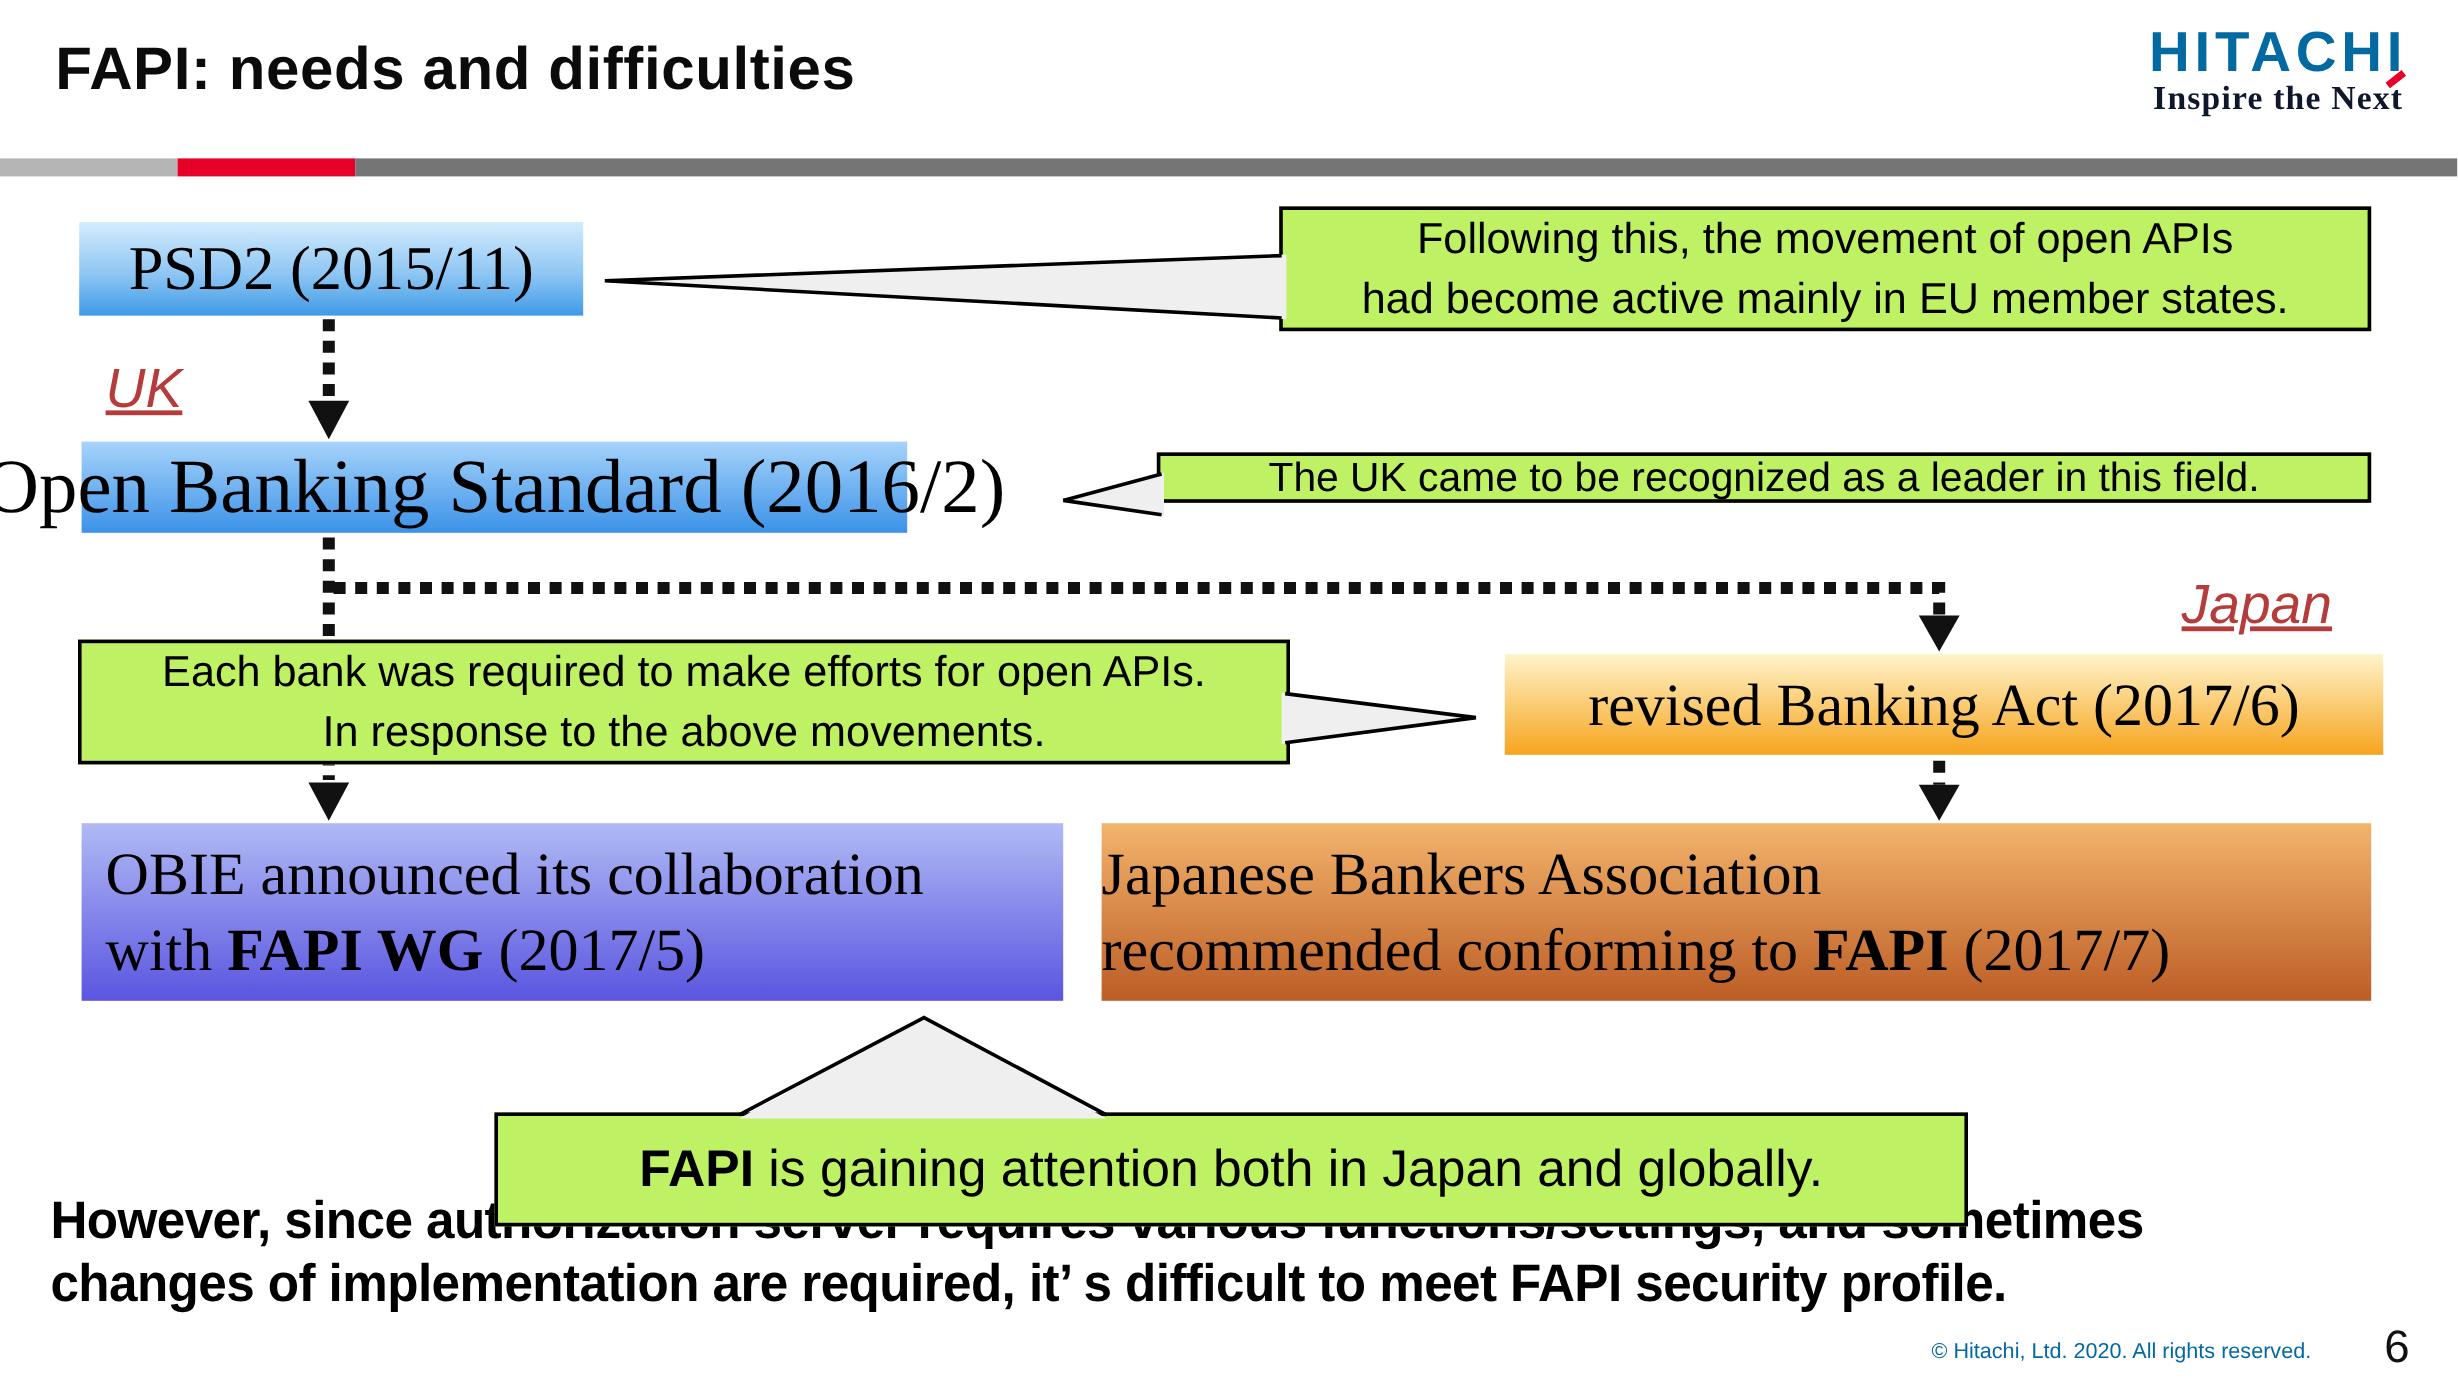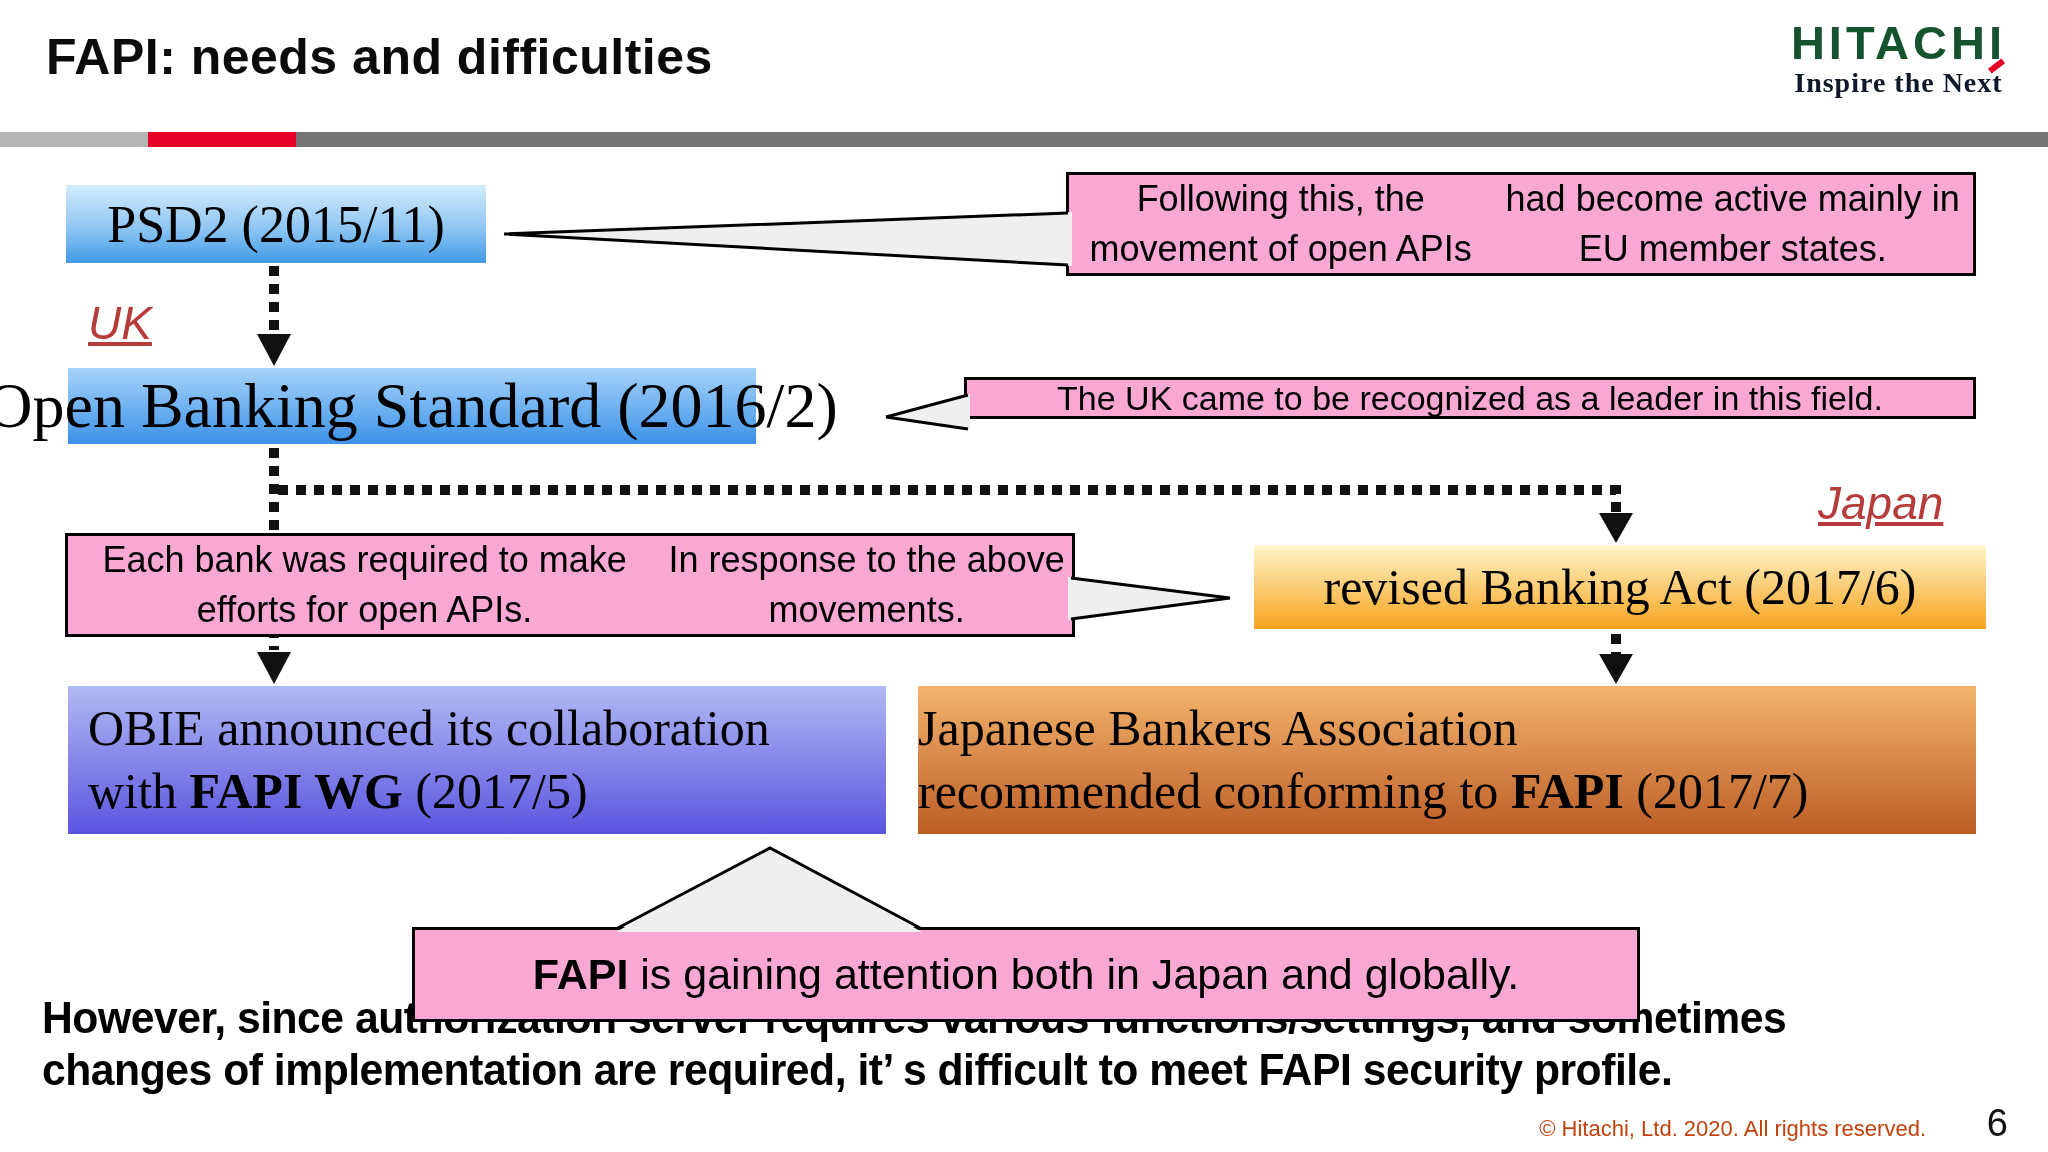--- a/index.html
+++ b/index.html
@@ -7,21 +7,21 @@
     position:relative; width:2048px; height:1152px; background:#ffffff;
     font-family:"Liberation Sans", sans-serif; overflow:hidden; color:#000;
   }
   
   .title {
     position:absolute; left:46px; top:28px; font-size:50px; font-weight:bold;
     color:#0b0b0b; letter-spacing:0.5px; white-space:nowrap;
   }
   .logo { position:absolute; right:42px; top:18px; text-align:center; }
   .logo-brand {
-    font-size:47px; font-weight:bold; color:#14532d; letter-spacing:4px; line-height:1.05;
+    font-size:47px; font-weight:bold; color:#0369a1; letter-spacing:4px; line-height:1.05;
   }
   .logo-slogan {
     position:relative; display:inline-block; font-family:"Liberation Serif", serif;
     font-weight:bold; font-size:28px; color:#0f172a; letter-spacing:1px;
   }
   .logo-accent {
     position:absolute; right:-2px; top:-4px; width:17px; height:6px;
     background:#e60027; transform:rotate(-38deg);
   }
   .rule { position:absolute; left:0; top:132px; width:2048px; height:15px; font-size:0; }
@@ -49,43 +49,43 @@
   .box-obie   { left:68px;  top:686px; width:818px;  height:148px; font-size:50px;
                 background:linear-gradient(#b0baf4,#5a55e0);
                 flex-direction:column; align-items:flex-start; justify-content:center;
                 padding-left:20px; box-sizing:border-box; line-height:1.26; }
   .box-jba    { left:918px; top:686px; width:1058px; height:148px; font-size:50px;
                 background:linear-gradient(#f3b46c,#bc5d26);
                 flex-direction:column; align-items:flex-start; justify-content:center;
                 box-sizing:border-box; line-height:1.26; }
 
   .callout {
-    position:absolute; background:#f9a8d4; border:3px solid #000; box-sizing:border-box;
-    display:flex; flex-direction:row; justify-content:center; align-items:center;
+    position:absolute; background:#bef264; border:3px solid #000; box-sizing:border-box;
+    display:flex; flex-direction:column; justify-content:center; align-items:center;
     text-align:center; line-height:1.38; color:#000;
   }
   .c-eu    { left:1066px; top:172px; width:910px;  height:104px; font-size:36px; }
   .c-uk    { left:964px;  top:377px; width:1012px; height:42px;  font-size:34px; }
   .c-banks { left:65px;   top:533px; width:1010px; height:104px; font-size:36px; }
   .c-fapi  { left:412px;  top:927px; width:1228px; height:95px;  font-size:43px; }
 
   .region-label {
     position:absolute; font-style:italic; font-size:46px; color:#b63b3b;
     text-decoration:underline; white-space:nowrap;
   }
   .lbl-uk    { left:88px;   top:296px; }
   .lbl-japan { left:1818px; top:476px; }
 
   
   .bottom-message {
     position:absolute; left:42px; top:992px; font-size:44px; font-weight:bold;
     letter-spacing:-0.5px; line-height:1.18; white-space:nowrap;
     transform:scaleX(0.97); transform-origin:left top;
   }
-  .copyright { position:absolute; right:122px; top:1116px; font-size:22px; color:#c2410c; }
+  .copyright { position:absolute; right:122px; top:1116px; font-size:18px; color:#0369a1; }
   .page-number { position:absolute; right:40px; top:1102px; font-size:38px; color:#111; }
   b { font-weight:bold; }
 </style>
 </head>
 <body>
 
 <div class="slide">
 
   <div class="title">FAPI: needs and difficulties</div>
 

